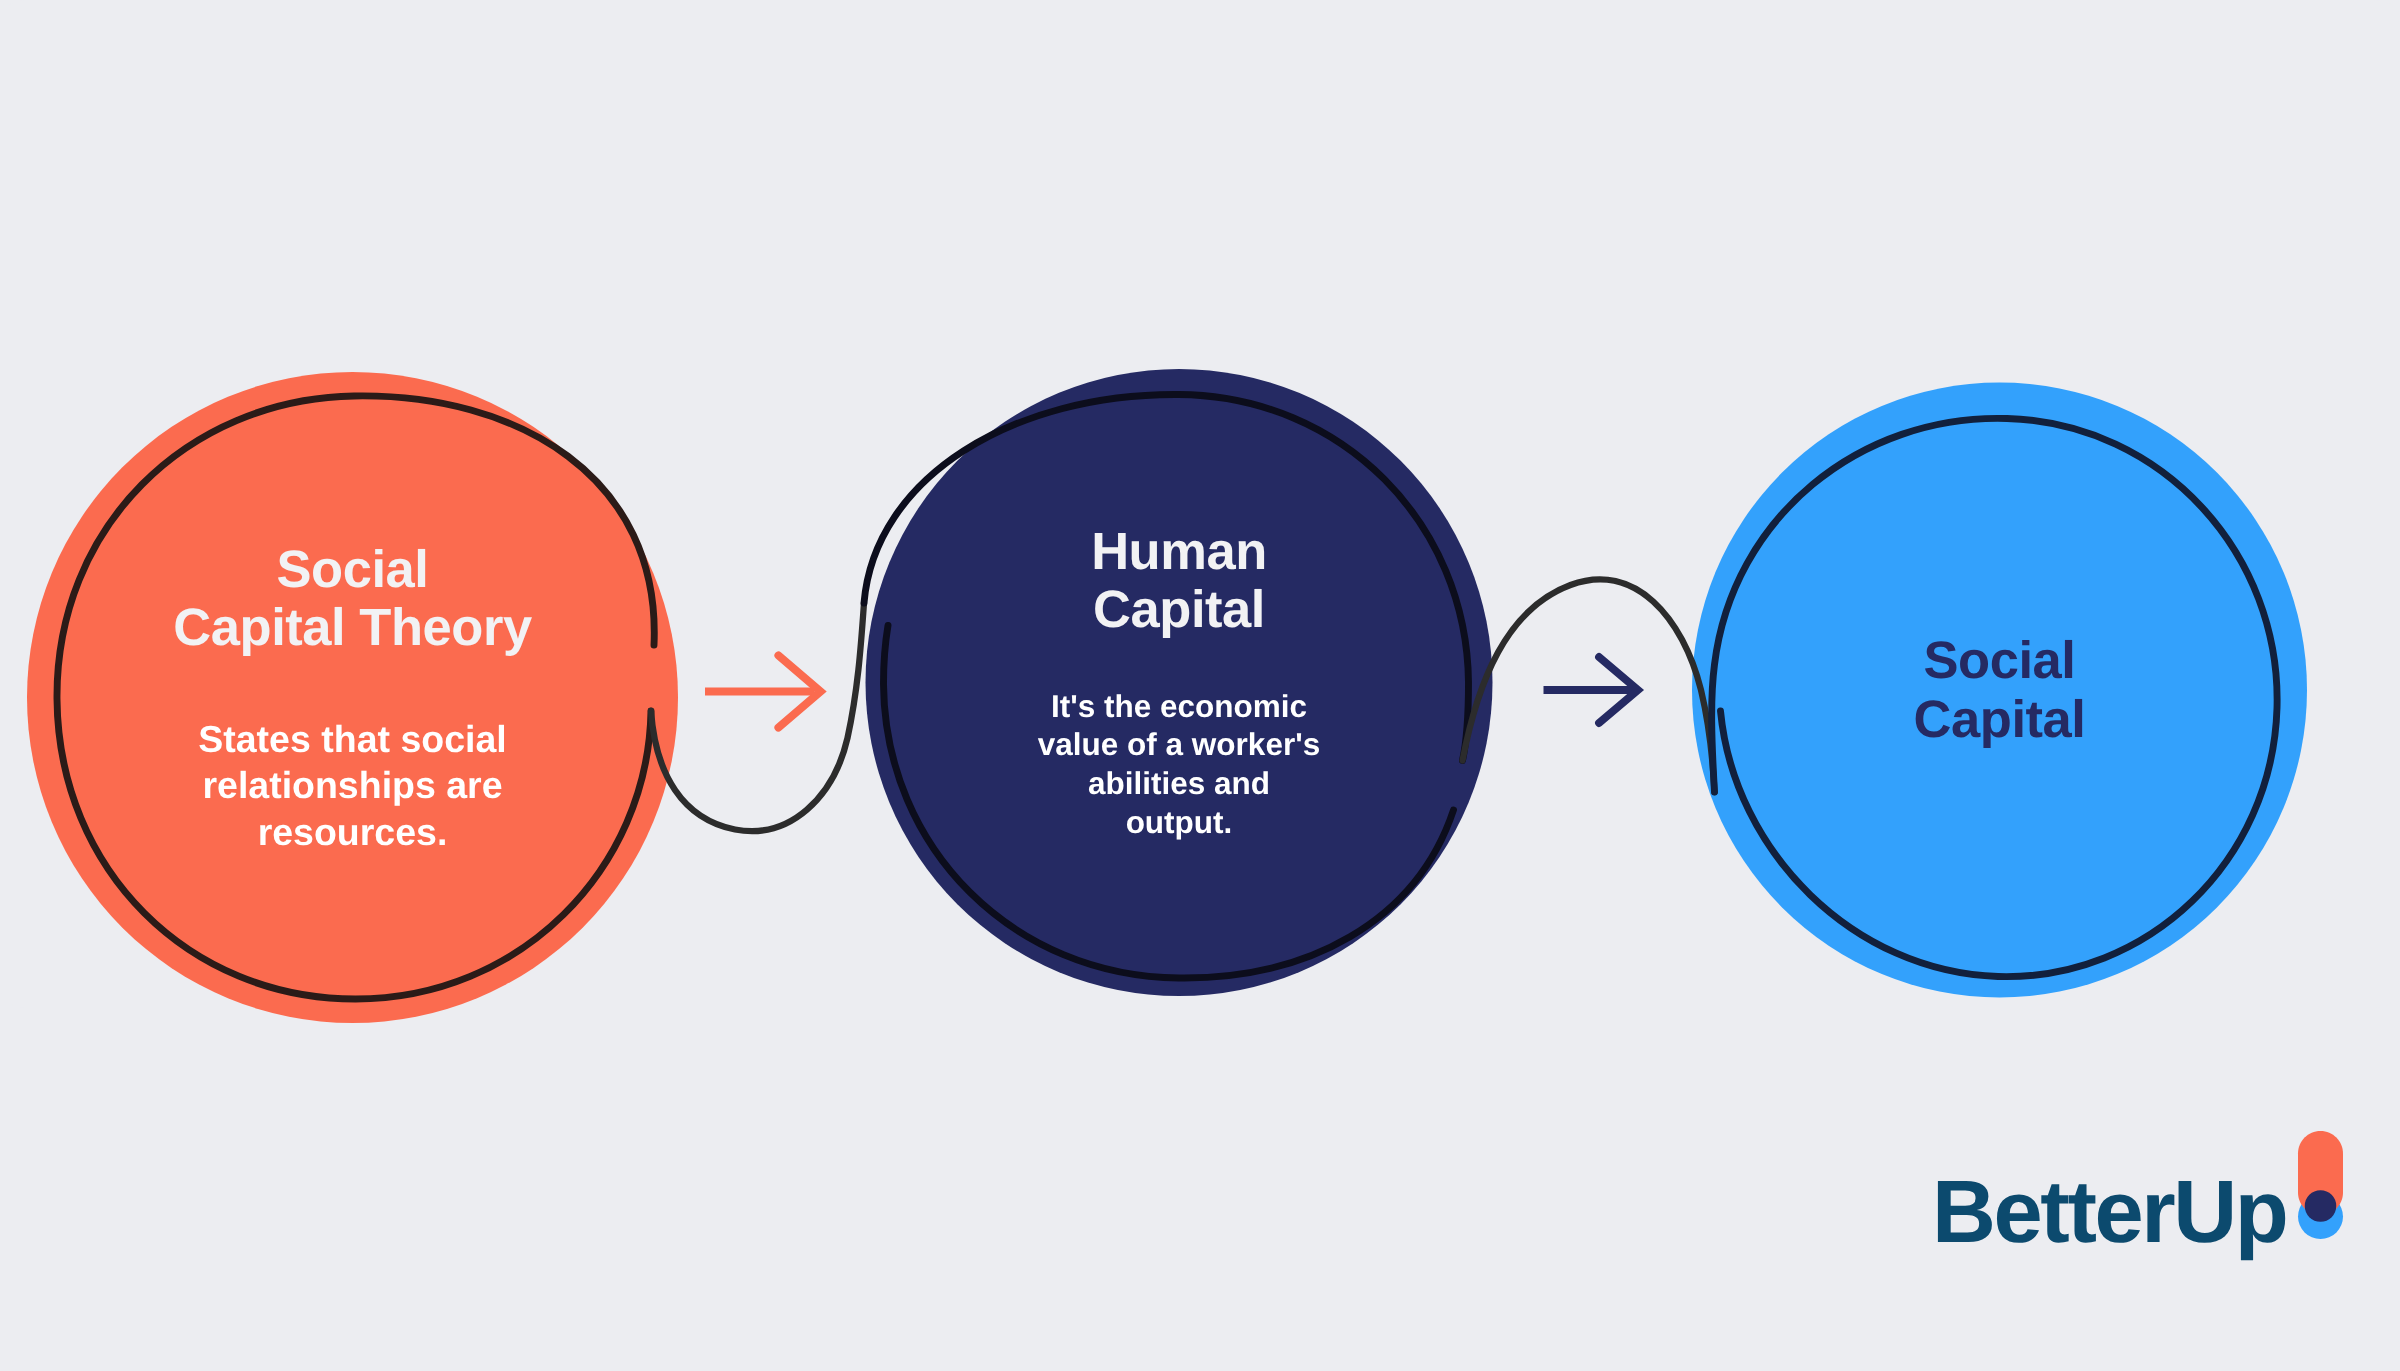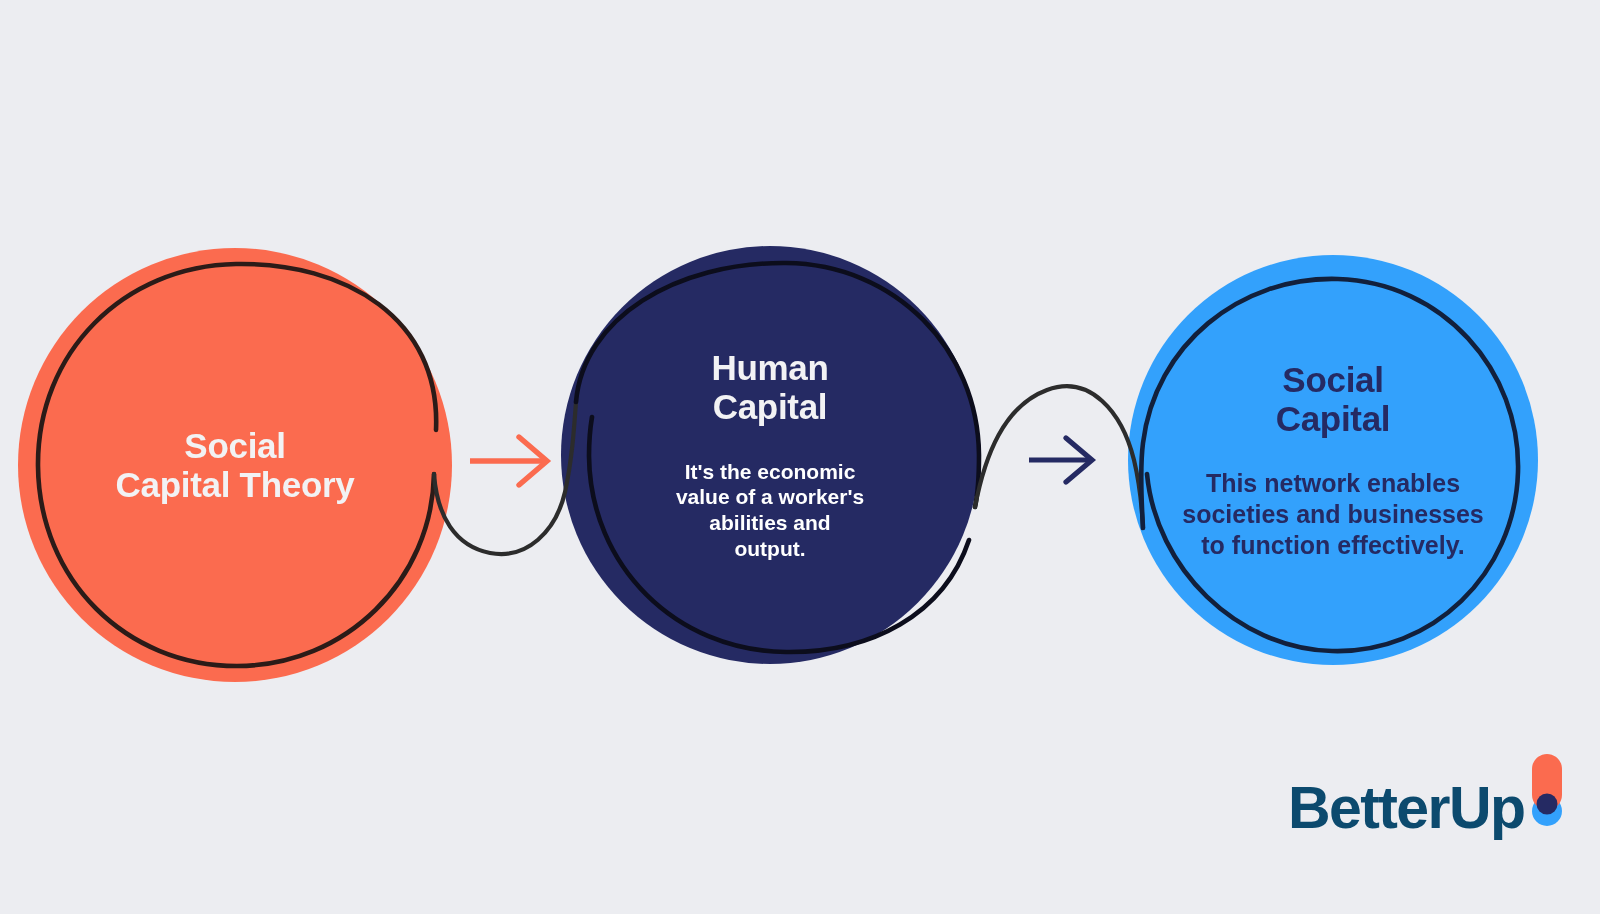--- a/index.html
+++ b/index.html
@@ -59,21 +59,21 @@
   #node-1 {
     left: 18px; top: 248px;
     width: 434px; height: 434px;
     background: #FB6B4F;
   }
   #node-1 .node-title { color: #F2F2F4; font-size: 35px; }
   #node-1 .node-body  { color: #FFFFFF; font-size: 25px; margin-top: 40px; }
 
   
   #node-2 {
-    left: 561px; top: 246px;
+    left: 577px; top: 246px;
     width: 418px; height: 418px;
     background: #252A63;
   }
   #node-2 .node-title { color: #F2F2F4; font-size: 35px; }
   #node-2 .node-body  { color: #FFFFFF; font-size: 21px; margin-top: 32px; }
 
   
   #node-3 {
     left: 1128px; top: 255px;
     width: 410px; height: 410px;
@@ -106,37 +106,37 @@
   }
 </style>
 </head>
 <body>
 
 <div id="stage">
 
   <div class="node" id="node-1">
     <p class="node-title">Social
 Capital Theory</p>
+    <p class="node-body">States that social
+relationships are
+resources.</p>
   </div>
 
   <div class="node" id="node-2">
     <p class="node-title">Human
 Capital</p>
     <p class="node-body">It's the economic
 value of a worker's
 abilities and
 output.</p>
   </div>
 
   <div class="node" id="node-3">
     <p class="node-title">Social
 Capital</p>
-    <p class="node-body">This network enables
-societies and businesses
-to function effectively.</p>
   </div>
 
   <svg class="layer-svg" id="sketch-layer" viewBox="0 0 1600 914">
 
     <path d="M 436,430
              C 441,318 345,262 236,264
              C 124,266 37,352 38,466
              C 39,580 126,666 237,666
              C 346,666 432,580 434,474" fill="none" stroke="#2B1B18" stroke-width="4.6" stroke-linecap="round"></path>
 

